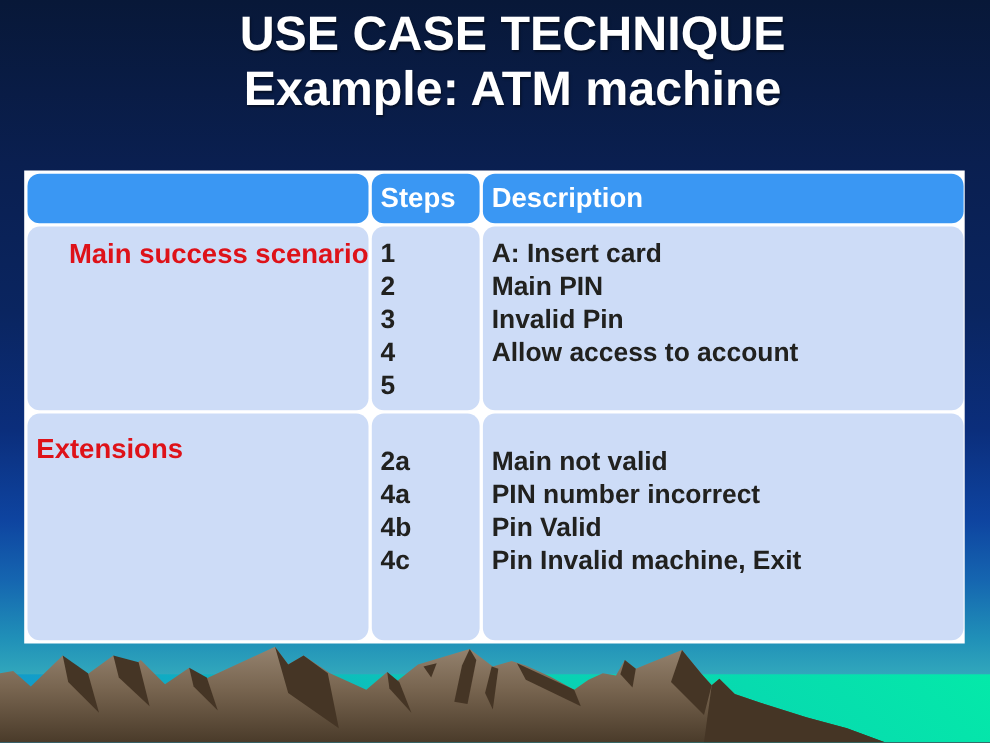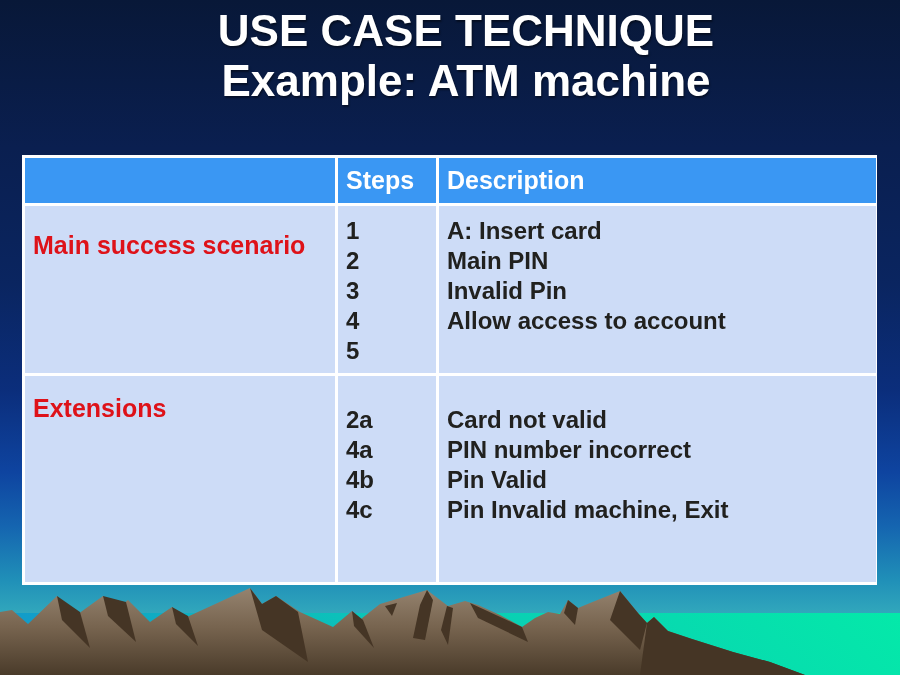--- a/index.html
+++ b/index.html
@@ -19,28 +19,28 @@
     position:absolute;top:6px;left:16px;width:900px;text-align:center;
     color:#FFFFFF;font-weight:bold;font-size:44px;line-height:50px;
     letter-spacing:0px;text-shadow:1px 2px 2px rgba(0,0,0,0.45);
   }
   .uc-table{
     position:absolute;left:22px;top:155px;width:855px;height:430px;
     background:#FFFFFF;box-sizing:border-box;padding:3px;
     display:grid;grid-template-columns:310px 98px 437px;
     grid-template-rows:45px 167px 206px;grid-gap:3px;
   }
-  .cell{box-sizing:border-box;overflow:hidden;}
+  .cell{box-sizing:border-box;overflow:hidden;border-radius:11px;}
   .cell.head{
     background:#3A97F3;color:#FFFFFF;font-weight:bold;font-size:25px;
     display:flex;align-items:center;padding-left:8px;
   }
   .cell.body{background:#CDDCF7;padding-left:8px;}
   .row-label{color:#DE1219;font-weight:bold;font-size:25px;line-height:30px;}
-  .r1 .row-label{padding-top:24px;}
+  .r1 .row-label{padding-top:10px;text-align:right;}
   .r2 .row-label{padding-top:17px;}
   .line{color:#21211F;font-weight:bold;font-size:24px;line-height:30px;white-space:nowrap;}
   .r1.lines{padding-top:10px;}
   .r2.lines{padding-top:29px;}
 </style>
 </head>
 <body>
 
 <div class="slide">
 
@@ -108,20 +108,20 @@
     <div class="cell body r2">
       <div class="row-label">Extensions</div>
     </div>
     <div class="cell body r2 lines">
       <div class="line">2a</div>
       <div class="line">4a</div>
       <div class="line">4b</div>
       <div class="line">4c</div>
     </div>
     <div class="cell body r2 lines">
-      <div class="line">Card not valid</div>
+      <div class="line">Main not valid</div>
       <div class="line">PIN number incorrect</div>
       <div class="line">Pin Valid</div>
       <div class="line">Pin Invalid machine, Exit</div>
     </div>
   </div>
 
 </div>
 
 </body></html>

